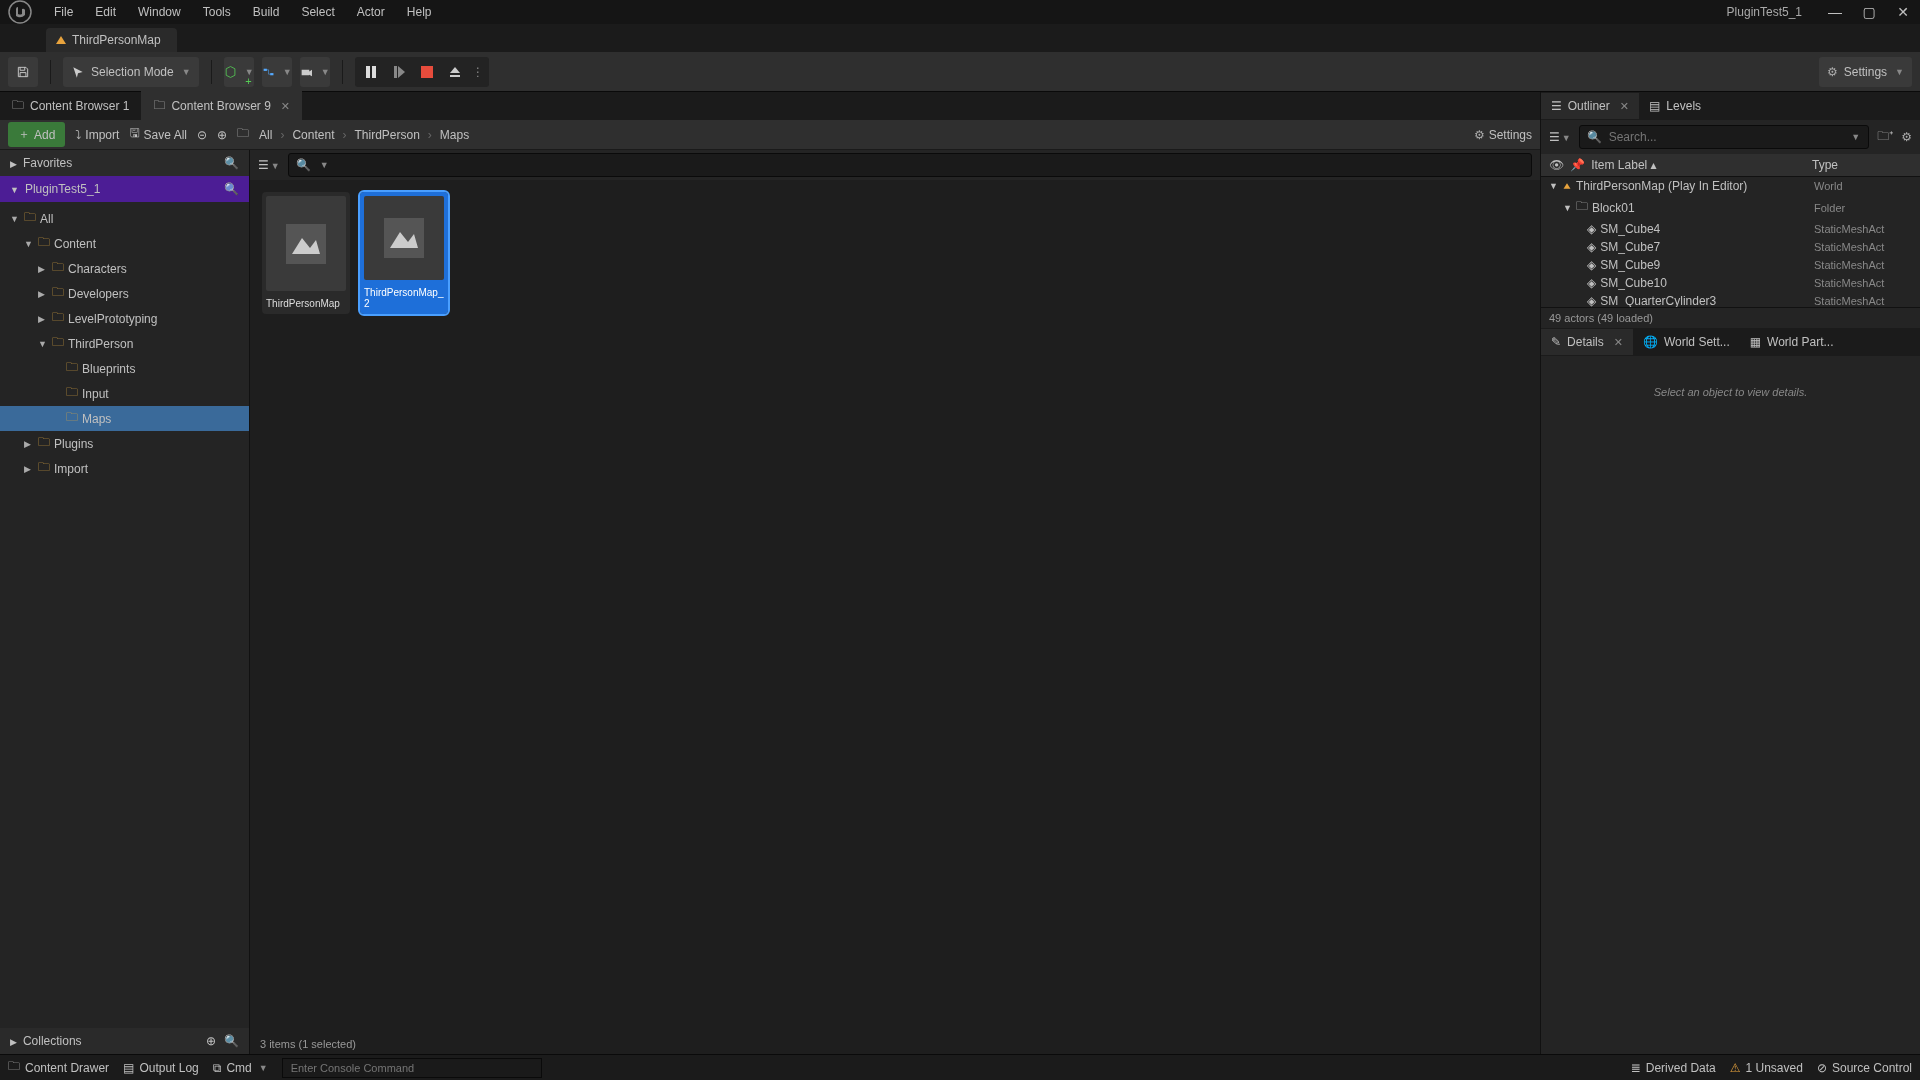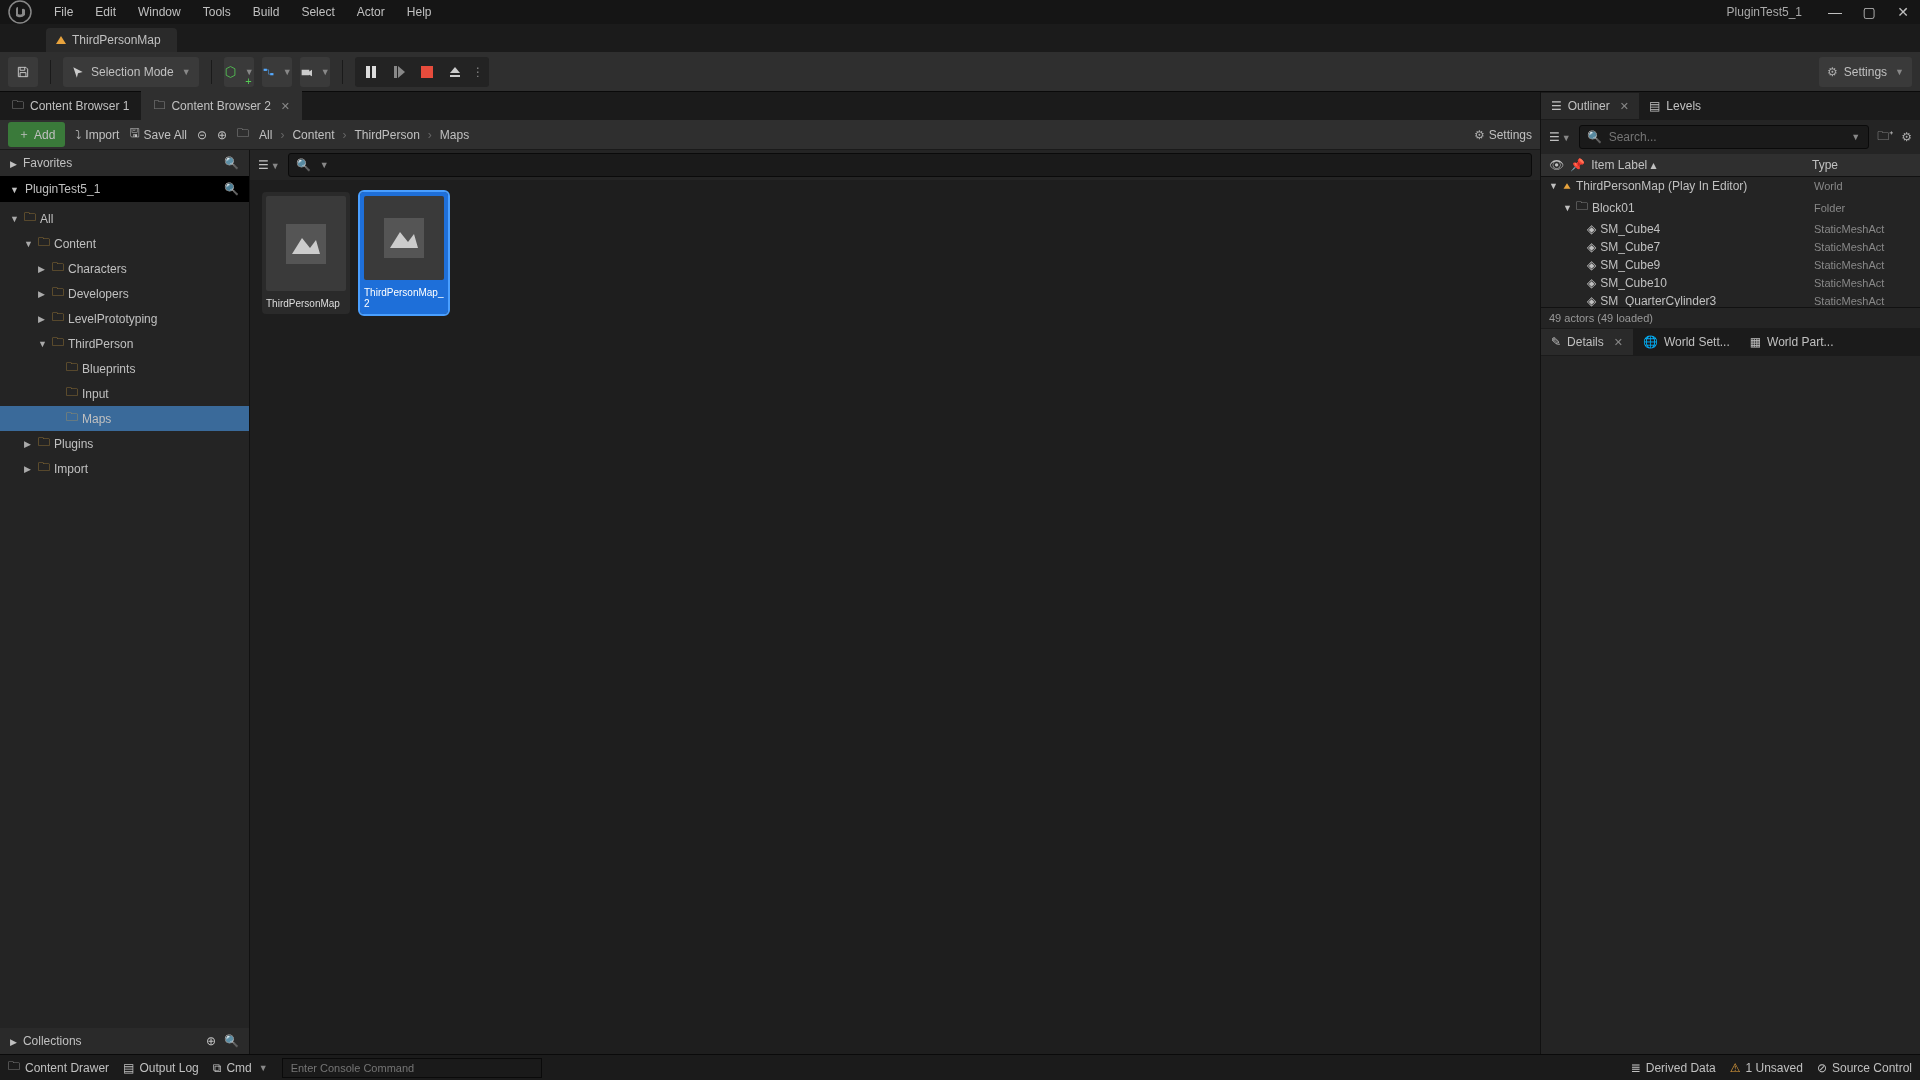--- a/index.html
+++ b/index.html
@@ -198,21 +198,21 @@
   <div class="left">
 
 
     <div class="cbrow">
       <div class="cbtab">
         <span>🗀</span>
         <span>Content Browser 1</span>
       </div>
       <div class="cbtab active">
         <span>🗀</span>
-        <span>Content Browser 2</span>
+        <span>Content Browser 9</span>
         <span class="x">✕</span>
       </div>
     </div>
 
     <div class="cbbar">
       <div class="addbtn">
         <span>＋</span>
         <span>Add</span>
       </div>
       <div class="lnk">
@@ -241,21 +241,21 @@
         <span>Settings</span>
       </div>
     </div>
 
     <div class="cbbody">
       <div class="cbside">
         <div class="panelhdr">
           <span><span class="arrow">▶</span><span>Favorites</span></span>
           <span class="mag">🔍</span>
         </div>
-        <div class="panelhdr" style="background:#000000">
+        <div class="panelhdr" style="background:#4c1d95">
           <span><span class="arrow">▼</span><span>PluginTest5_1</span></span>
           <span class="mag">🔍</span>
         </div>
         <div class="tree">
           <div class="tn" style="padding-left:10px">
               <span class="ta">▼</span>
               <span class="fold">🗀</span>
               <span>All</span>
             </div>
           <div class="tn" style="padding-left:24px">
@@ -336,20 +336,21 @@
           <div class="asset sel">
             <div class="thumb">
                 <svg width="40" height="40">
                   <rect width="40" height="40" fill="#555"></rect>
                   <path d="M6 30 L16 14 L24 24 L30 16 L34 30 Z" fill="#ccc"></path>
                 </svg>
               </div>
             <div class="lbl">ThirdPersonMap_2</div>
           </div>
         </div>
+        <div class="statusline">3 items (1 selected)</div>
       </div>
     </div>
   </div>
 
   <div class="right">
     <div class="rtabs">
       <div class="rtab active">
         <span>☰</span>
         <span>Outliner</span>
         <span class="x">✕</span>
@@ -440,20 +441,21 @@
       </div>
       <div class="rtab">
         <span>🌐</span>
         <span>World Sett...</span>
       </div>
       <div class="rtab">
         <span>▦</span>
         <span>World Part...</span>
       </div>
     </div>
+    <div class="detempty">Select an object to view details.</div>
   </div>
 </div>
 
 <div class="bottombar">
   <div class="itm">
       <span>🗀</span>
       <span>Content Drawer</span>
     </div>
   <div class="itm">
       <span>▤</span>

